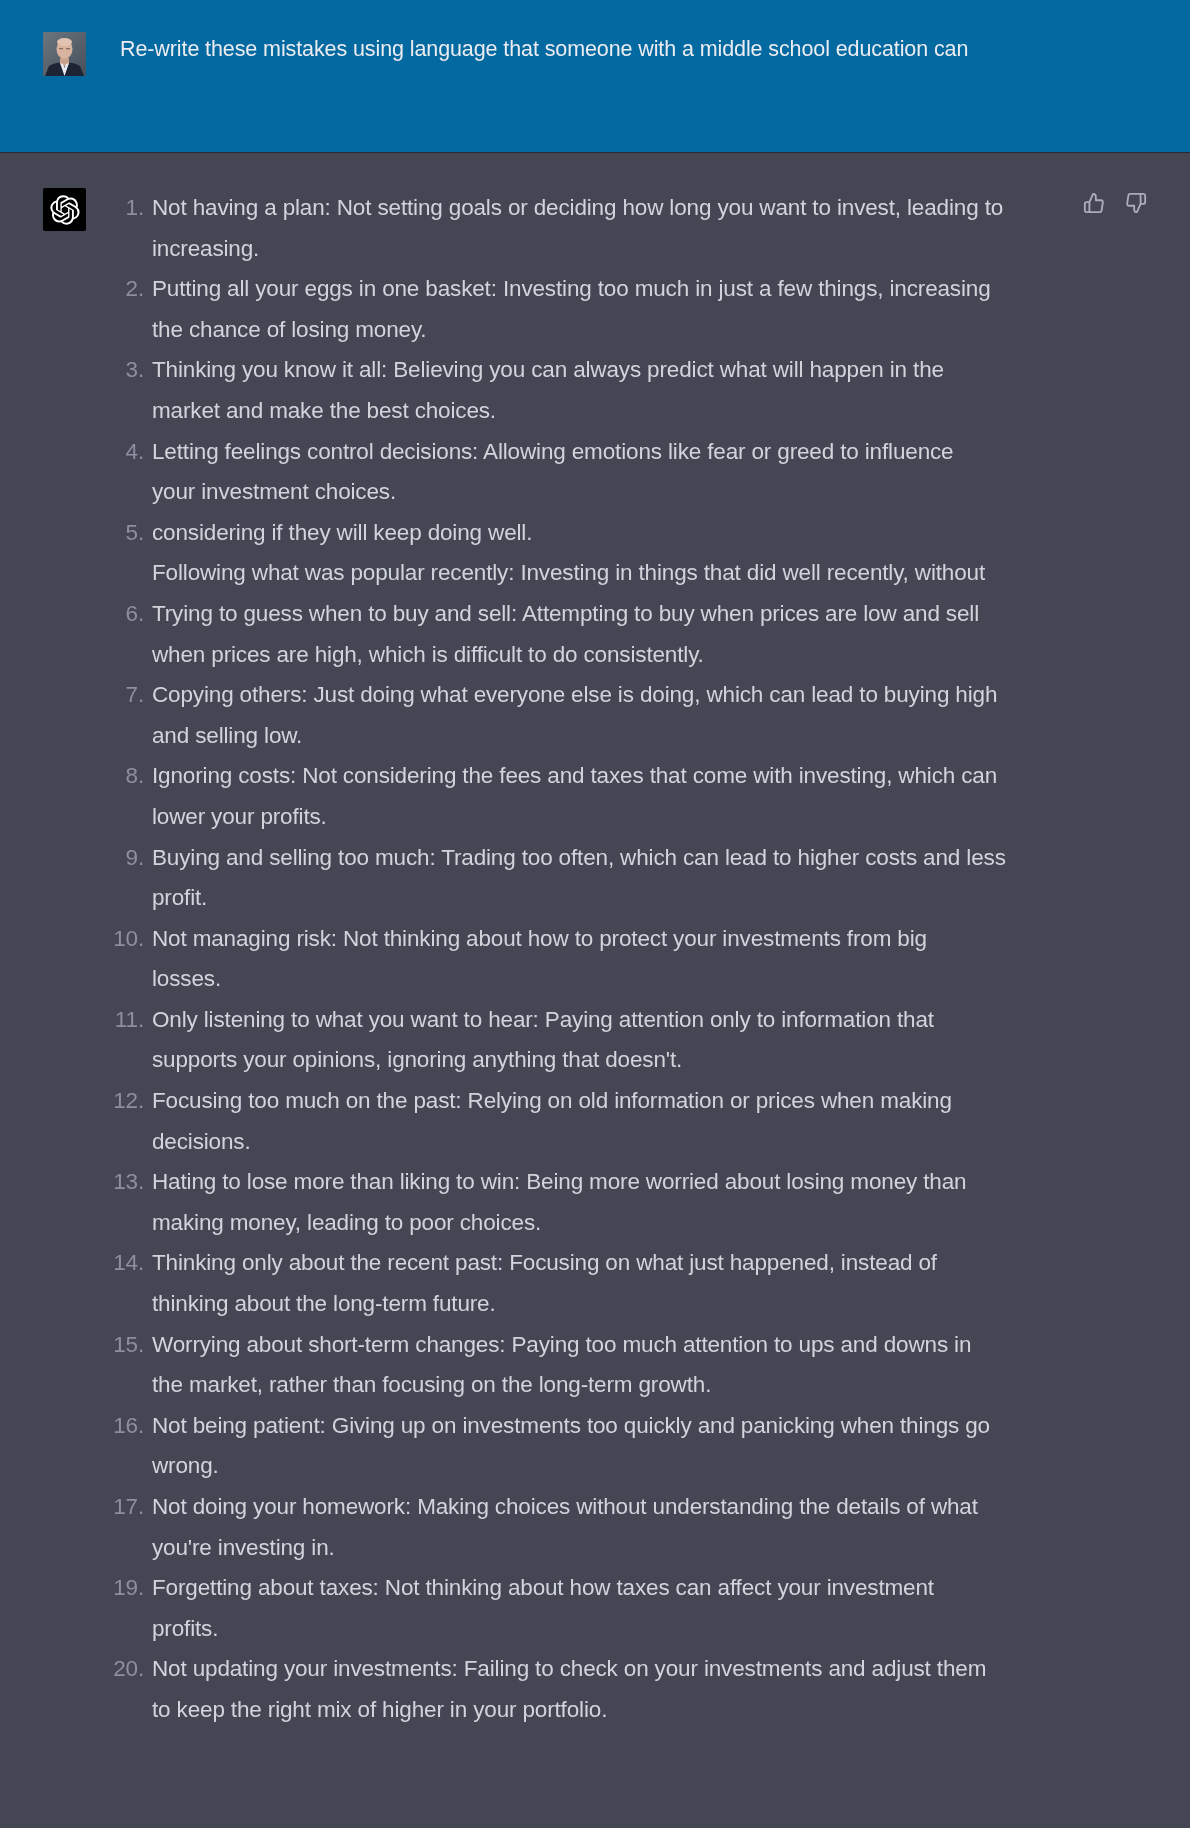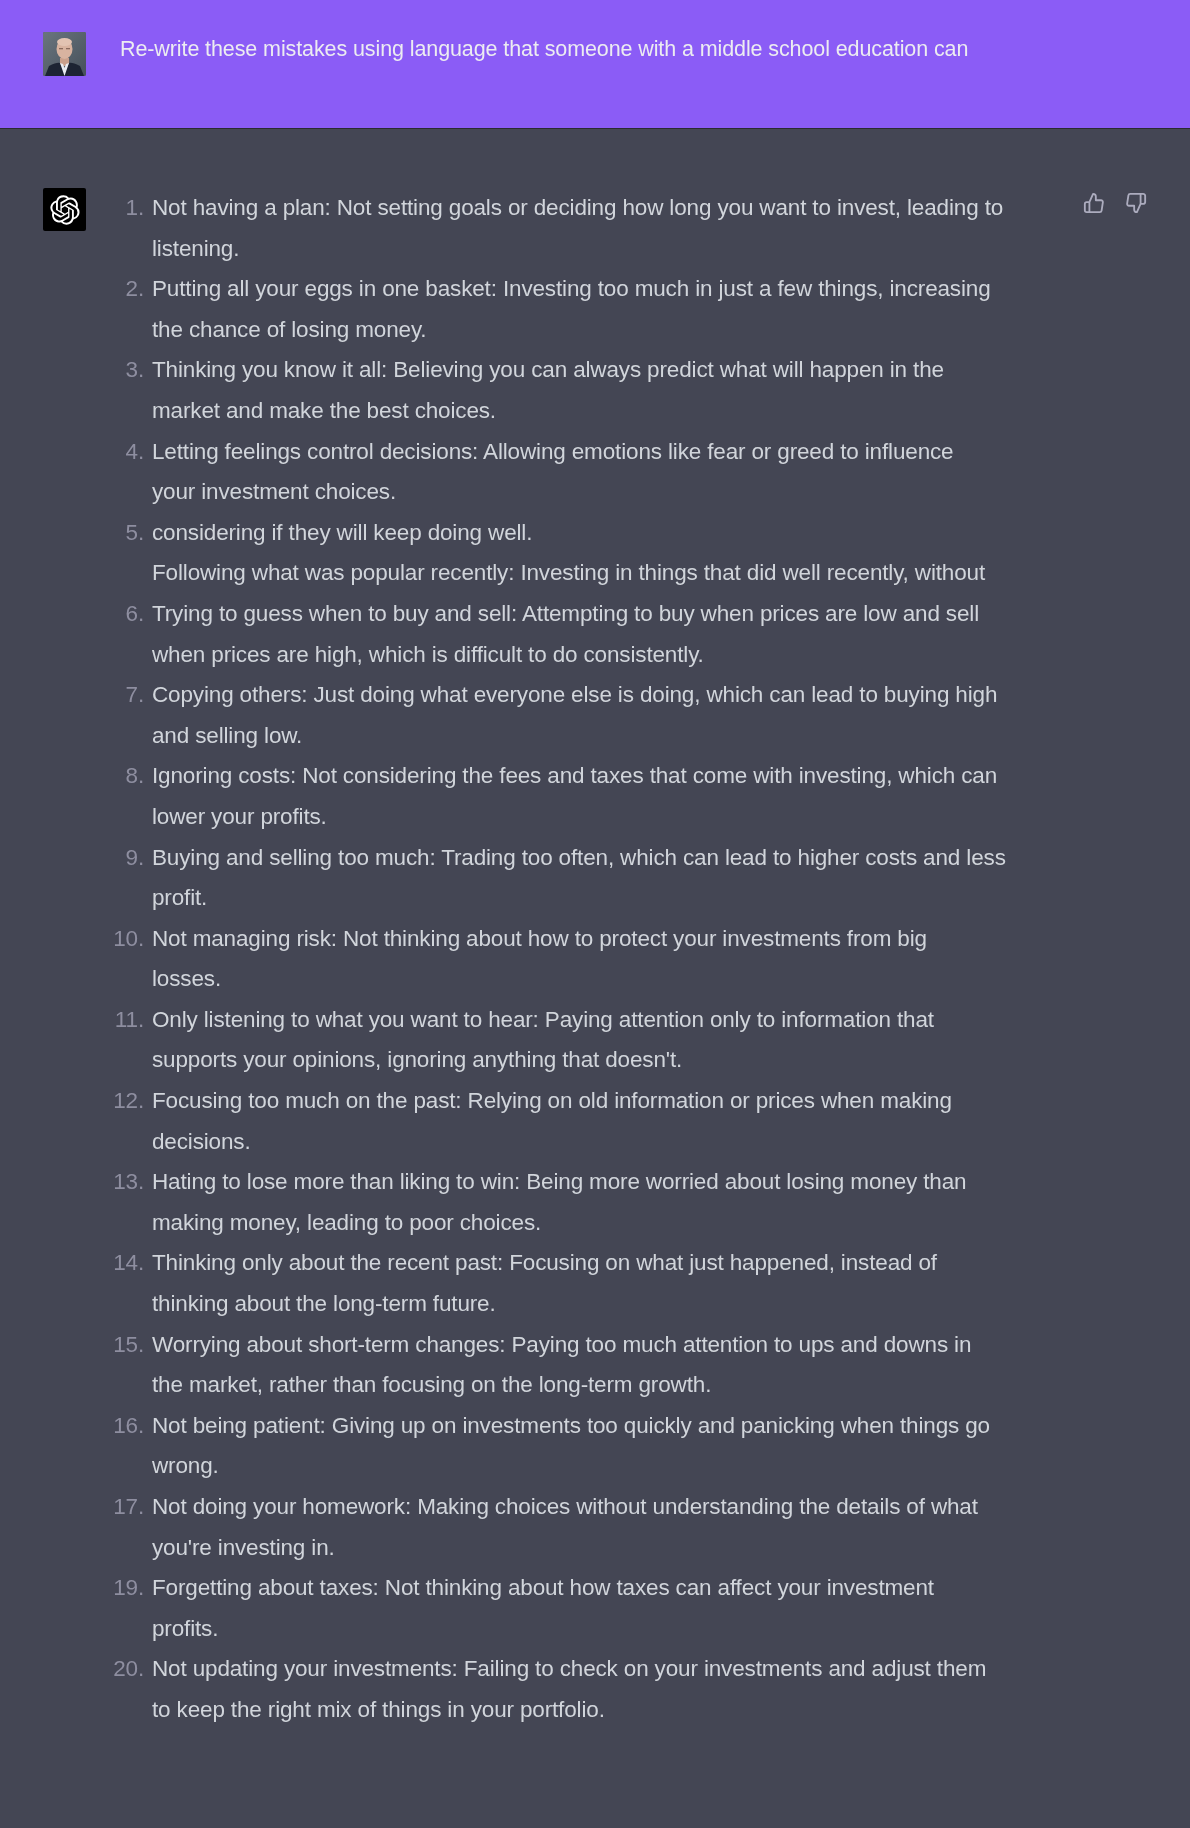--- a/index.html
+++ b/index.html
@@ -8,22 +8,22 @@
       height: 1828px;
       overflow: hidden;
       background: #444654;
       font-family: "Liberation Sans", "DejaVu Sans", sans-serif;
       -webkit-font-smoothing: antialiased;
     }
     .user-section {
       position: absolute;
       left: 0; top: 0;
       width: 1190px;
-      height: 129px;
-      background: #8b5cf6;
+      height: 153px;
+      background: #0369a1;
       border-bottom: 1px solid #2a2b32;
     }
     .user-avatar {
       position: absolute;
       left: 43px; top: 32px;
       width: 43px; height: 44px;
       border-radius: 2px;
       overflow: hidden;
       background: #5b6670;
     }
@@ -143,21 +143,21 @@
       <svg width="22" height="22" viewBox="0 0 24 24" fill="none" stroke="#acacbe" stroke-width="2" stroke-linecap="round" stroke-linejoin="round">
         <path d="M10 15v4a3 3 0 0 0 3 3l4-9V2H5.72a2 2 0 0 0-2 1.7l-1.38 9a2 2 0 0 0 2 2.3zm7-13h2.67A2.31 2.31 0 0 1 22 4v7a2.31 2.31 0 0 1-2.33 2H17"></path>
       </svg>
     </div>
   </div>
 
   <ol class="answer-list">
     <li class="answer-item">
         <span class="num">1.</span>
         <span class="ln">Not having a plan: Not setting goals or deciding how long you want to invest, leading to</span>
-        <span class="ln">listening.</span>
+        <span class="ln">increasing.</span>
       </li>
     <li class="answer-item">
         <span class="num">2.</span>
         <span class="ln">Putting all your eggs in one basket: Investing too much in just a few things, increasing</span>
         <span class="ln">the chance of losing money.</span>
       </li>
     <li class="answer-item">
         <span class="num">3.</span>
         <span class="ln">Thinking you know it all: Believing you can always predict what will happen in the</span>
         <span class="ln">market and make the best choices.</span>
@@ -233,16 +233,16 @@
         <span class="ln">you're investing in.</span>
       </li>
     <li class="answer-item">
         <span class="num">19.</span>
         <span class="ln">Forgetting about taxes: Not thinking about how taxes can affect your investment</span>
         <span class="ln">profits.</span>
       </li>
     <li class="answer-item">
         <span class="num">20.</span>
         <span class="ln">Not updating your investments: Failing to check on your investments and adjust them</span>
-        <span class="ln">to keep the right mix of things in your portfolio.</span>
+        <span class="ln">to keep the right mix of higher in your portfolio.</span>
       </li>
   </ol>
 </div>
 
 </body></html>

